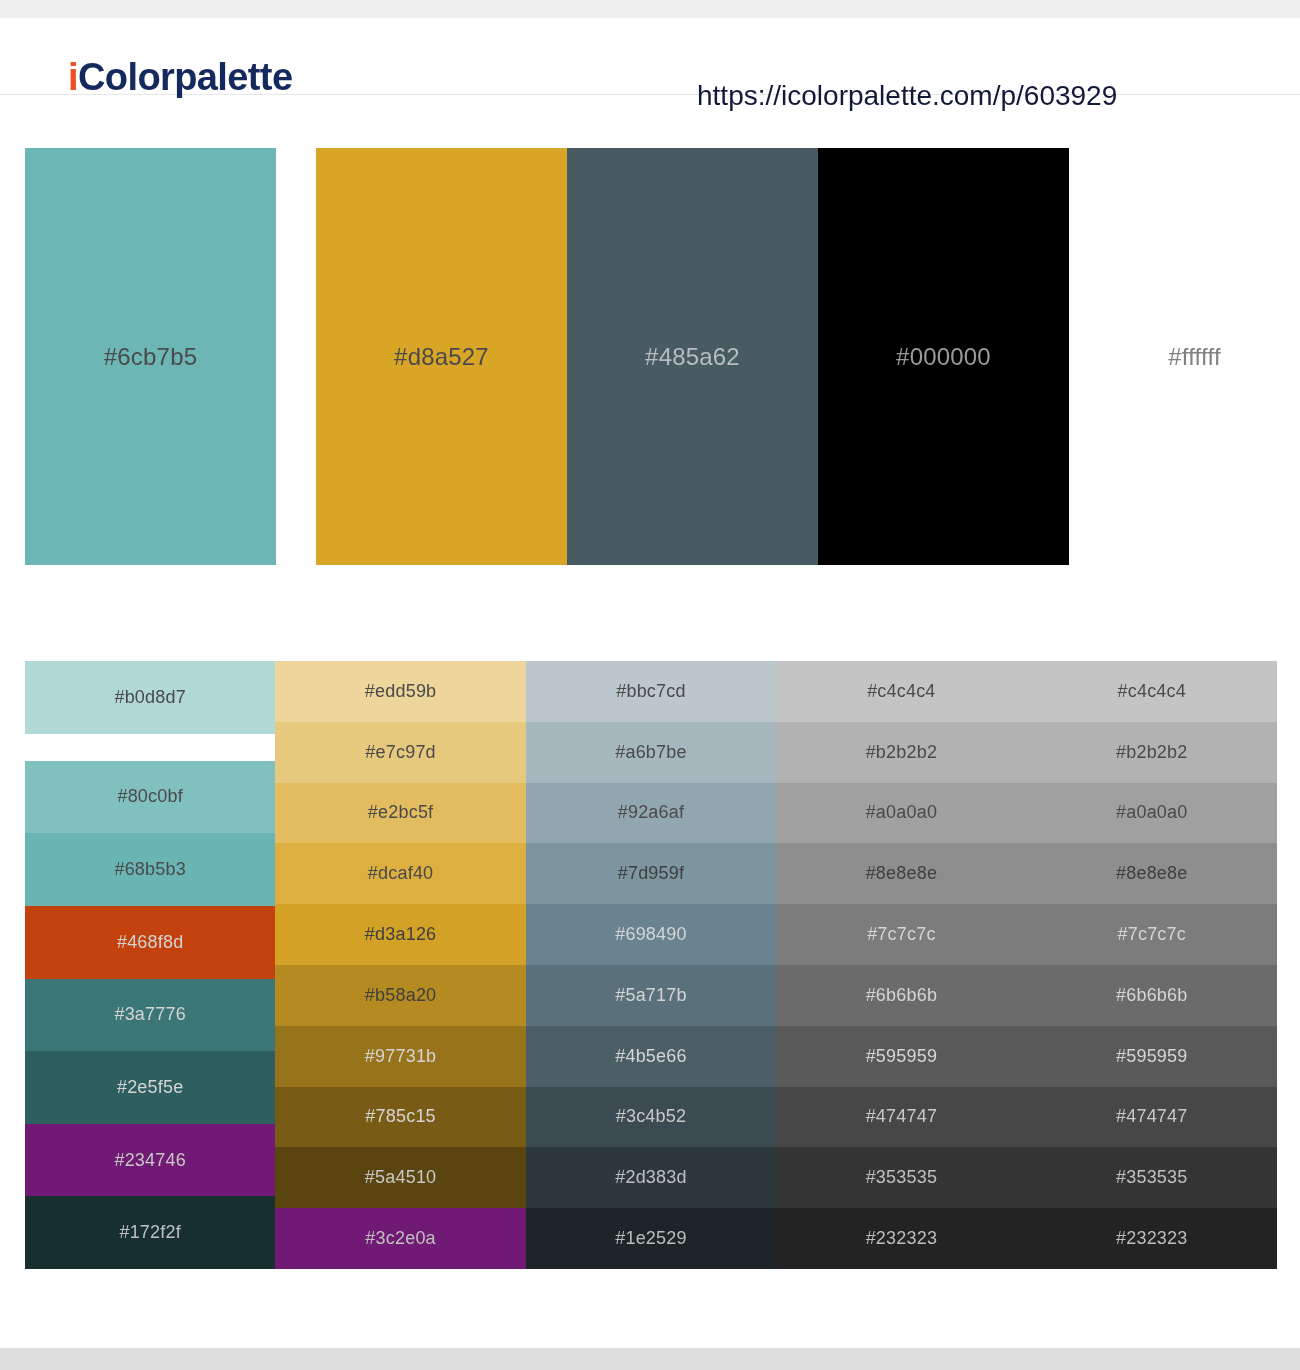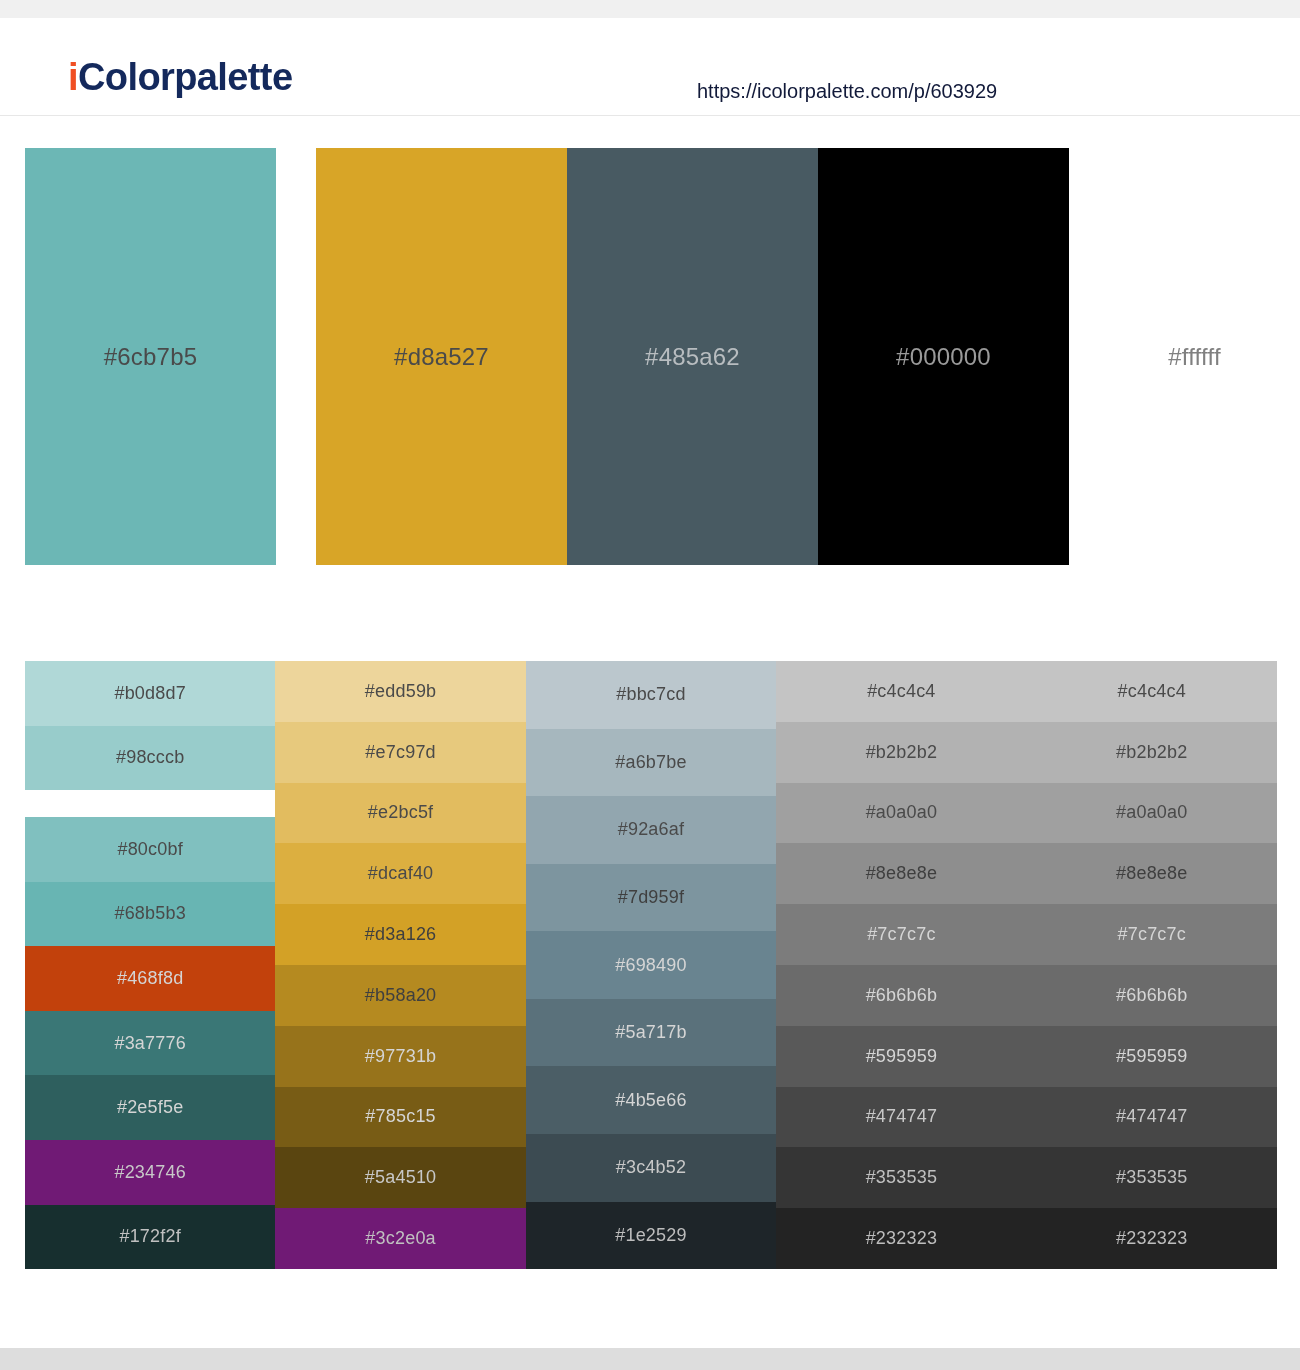--- a/index.html
+++ b/index.html
@@ -19,41 +19,41 @@
     width: 1300px;
     height: 18px;
     background: #f0f0f0;
   }
 
   
   .header {
     position: absolute;
     top: 18px; left: 0;
     width: 1300px;
-    height: 98px;
+    height: 77px;
     background: #ffffff;
     border-bottom: 1px solid #e7e7e7;
   }
   .logo {
     position: absolute;
     left: 68px;
     top: 38px;
     font-size: 38px;
     font-weight: bold;
     letter-spacing: -0.6px;
     white-space: nowrap;
   }
   .logo-i { color: #f04f23; }
   .logo-rest { color: #14295c; }
 
   .header-url {
     position: absolute;
     left: 697px;
     top: 62px;
-    font-size: 20px;
+    font-size: 28px;
     color: #121a3a;
     white-space: nowrap;
   }
 
   
   .swatch-strip {
     position: absolute;
     left: 25px;
     top: 148px;
     width: 1252px;
@@ -138,23 +138,20 @@
     <div class="swatch" style="background: rgb(255, 255, 255);">
       <span class="swatch-label" style="color: rgb(128, 128, 128);">#ffffff</span>
     </div>
   </div>
 
 <div class="shades-grid">
     <div class="shade-col">
       <div class="shade-cell" style="background: rgb(176, 216, 215);">
         <span class="shade-label" style="color: rgb(74, 74, 74);">#b0d8d7</span>
       </div>
-      <div class="shade-cell" style="background: rgb(152, 204, 203);">
-        <span class="shade-label" style="color: rgb(74, 74, 74);">#98cccb</span>
-      </div>
       <div class="shade-cell" style="background: rgb(128, 192, 191); margin-top: 27px;">
         <span class="shade-label" style="color: rgb(74, 74, 74);">#80c0bf</span>
       </div>
       <div class="shade-cell" style="background: rgb(104, 181, 179);">
         <span class="shade-label" style="color: rgb(74, 74, 74);">#68b5b3</span>
       </div>
       <div class="shade-cell" style="background: #c2410c;">
         <span class="shade-label" style="color: rgb(213, 213, 213);">#468f8d</span>
       </div>
       <div class="shade-cell" style="background: rgb(58, 119, 118);">
@@ -220,20 +217,23 @@
       </div>
       <div class="shade-cell" style="background: rgb(90, 113, 123);">
         <span class="shade-label" style="color: rgb(213, 213, 213);">#5a717b</span>
       </div>
       <div class="shade-cell" style="background: rgb(75, 94, 102);">
         <span class="shade-label" style="color: rgb(213, 213, 213);">#4b5e66</span>
       </div>
       <div class="shade-cell" style="background: rgb(60, 75, 82);">
         <span class="shade-label" style="color: rgb(200, 200, 200);">#3c4b52</span>
       </div>
+      <div class="shade-cell" style="background: rgb(45, 56, 61);">
+        <span class="shade-label" style="color: rgb(192, 192, 192);">#2d383d</span>
+      </div>
       <div class="shade-cell" style="background: rgb(30, 37, 41);">
         <span class="shade-label" style="color: rgb(189, 189, 189);">#1e2529</span>
       </div>
     </div>
     <div class="shade-col">
       <div class="shade-cell" style="background: rgb(196, 196, 196);">
         <span class="shade-label" style="color: rgb(74, 74, 74);">#c4c4c4</span>
       </div>
       <div class="shade-cell" style="background: rgb(178, 178, 178);">
         <span class="shade-label" style="color: rgb(74, 74, 74);">#b2b2b2</span>

